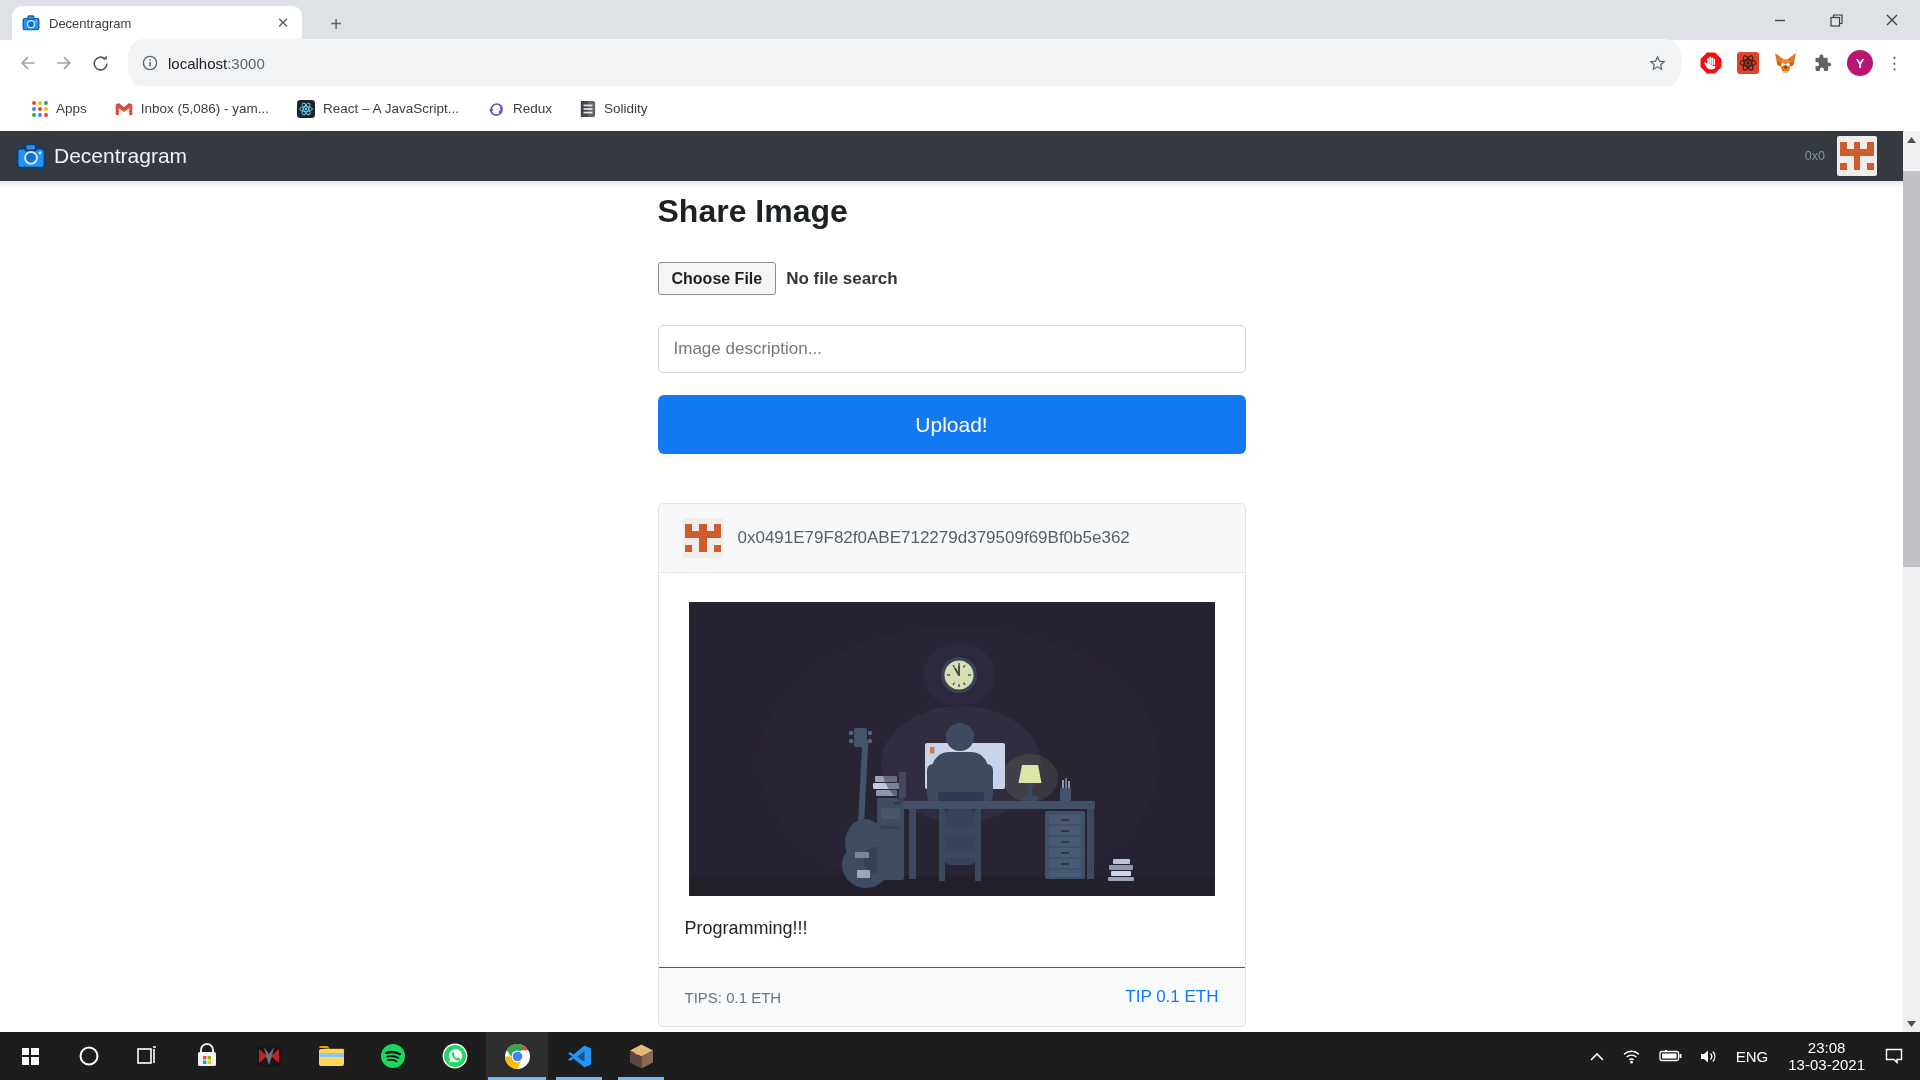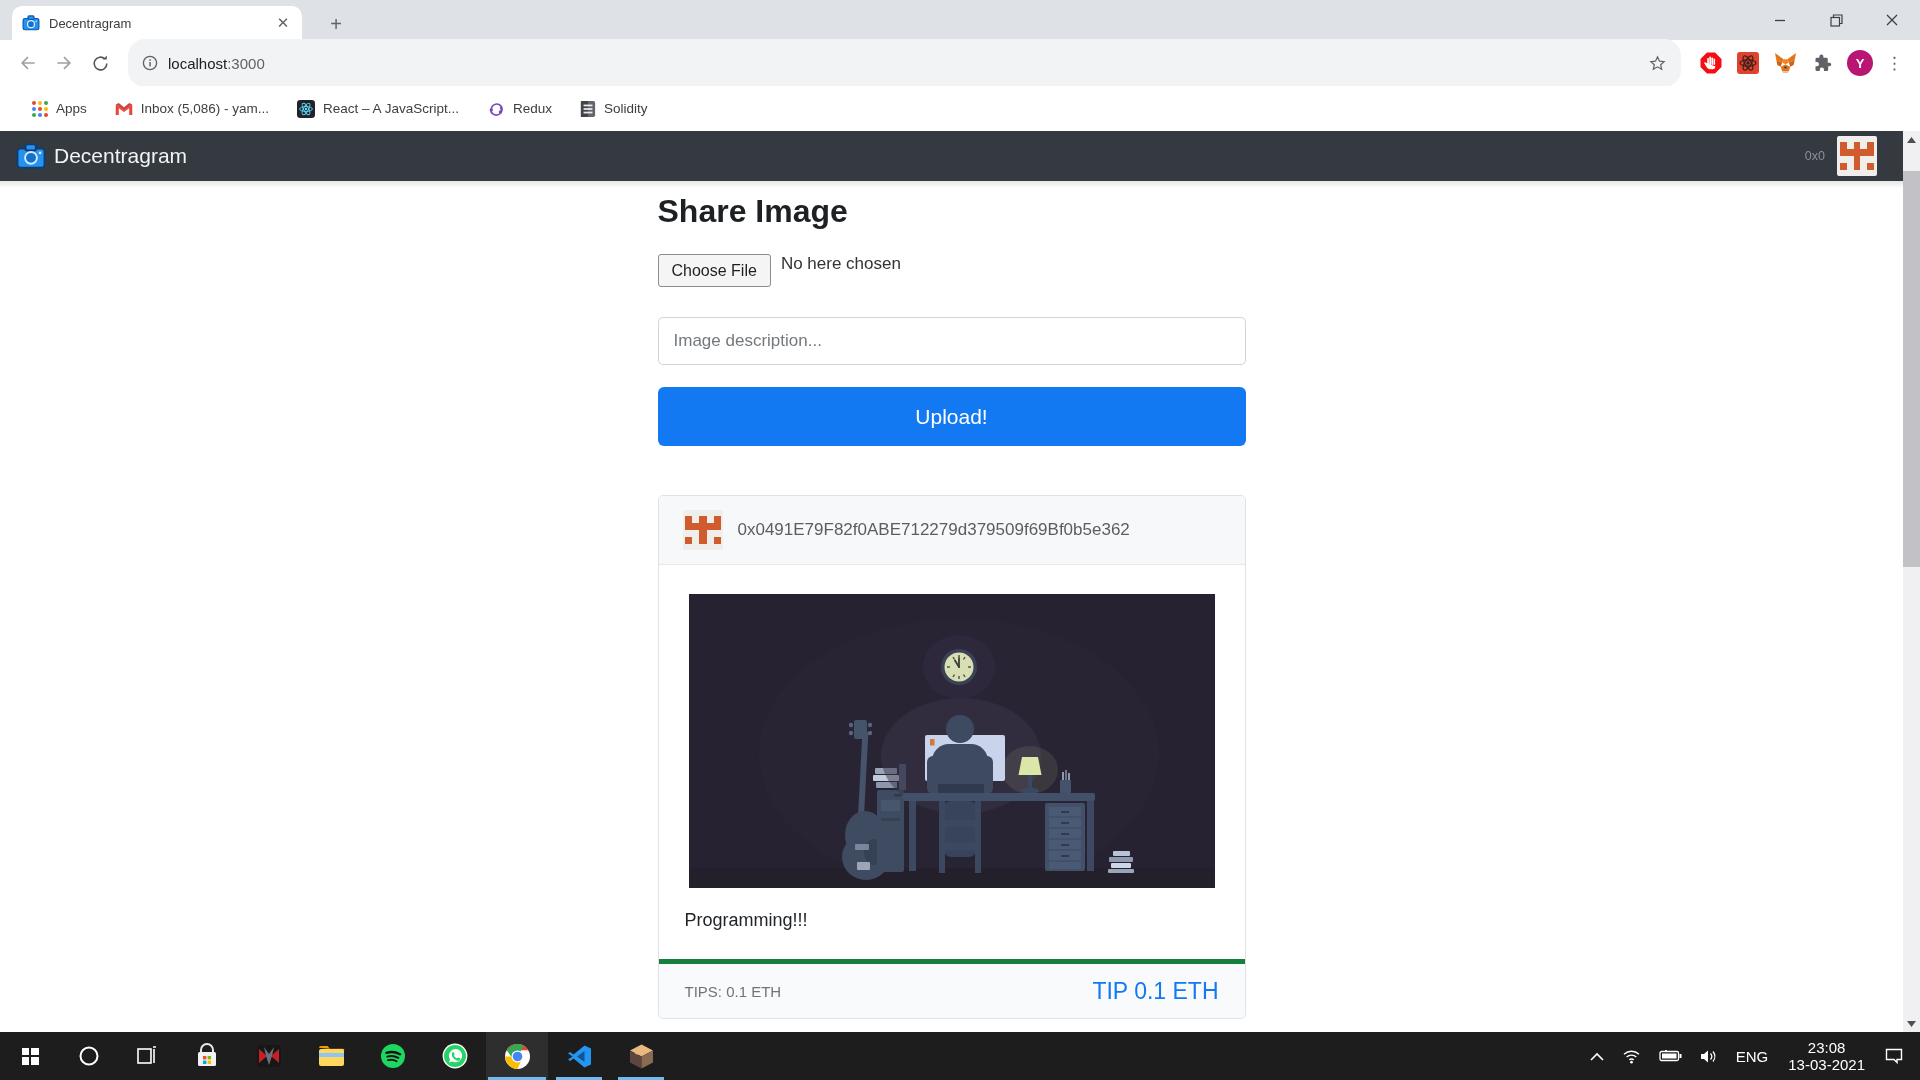--- a/index.html
+++ b/index.html
@@ -39,37 +39,37 @@
   .brand-text { color:#f1f3f5; font-size:21px; }
   .account { margin-left:auto; display:flex; align-items:center; gap:12px; padding-right:10px; }
   .acct-id { color:#8a9199; font-size:12.5px; }
   .identicon { width:40px; height:40px; background:#f0eeea; border-radius:2px; display:flex; align-items:center; justify-content:center; }
 
   
   .content { position:absolute; top:181px; left:0; width:1903px; height:851px; background:#fff; }
   .content::before { content:""; position:absolute; top:0; left:0; right:0; height:7px; background:linear-gradient(#0000001a,transparent); }
   .main { width:588px; margin:0 auto; position:relative; }
   .h-share { margin-top:12px; font-size:32px; font-weight:600; color:#1d2124; }
-  .filerow { margin-top:24px; display:flex; gap:10px; }
+  .filerow { margin-top:32px; display:flex; align-items:center; gap:10px;font-weight:bold; }
   .choose-btn { height:33px; padding:0 13px; background:#f5f5f5; border:1px solid #8d8d8d; border-radius:3px; font-size:16px; color:#1f1f1f; display:flex; align-items:center; }
   .no-file { font-size:17px; color:#333; }
   .desc-input { margin-top:30px; width:588px; height:48px; border:1px solid #ced4da; border-radius:5px; padding:16px 15px; font-size:17px; color:#212529; font-family:"Liberation Sans",sans-serif; }
   .desc-input::placeholder { color:#74797e; }
   .upload-btn { margin-top:22px; width:588px; height:59px; background:#1379f2; border:none; border-radius:6px; color:#fff; font-size:21px; font-family:"Liberation Sans",sans-serif; cursor:pointer; }
 
   
   .card { margin-top:49px; width:588px; border:1px solid #dfe3e7; border-radius:5px; background:#fff; }
   .card-header { height:69px; background:#f7f8f9; border-bottom:1px solid #e7eaec; border-radius:5px 5px 0 0; display:flex; align-items:center; gap:15px; padding:0 24px; }
   .addr { font-size:17px; color:#5b5e61; }
   .card-body { padding:29px 0 0 0; }
   .scene { display:block; margin:0 auto; }
   .caption { padding:22px 26px 28px 26px; font-size:18px; color:#212529; }
-  .card-footer { height:59px; background:#f9fafb; border-top:5px solid #15803d; border-radius:0 0 5px 5px; display:flex; align-items:center; justify-content:space-between; padding:0 26px; }
+  .card-footer { height:59px; background:#f9fafb; border-top:1px solid #15803d; border-radius:0 0 5px 5px; display:flex; align-items:center; justify-content:space-between; padding:0 26px; }
   .tips { font-size:15px; color:#707478; }
-  .tip-link { font-size:23px; color:#1379f2; text-decoration:none; }
+  .tip-link { font-size:17px; color:#1379f2; text-decoration:none; }
 
   
   .scrollbar { position:absolute; top:131px; right:0; width:17px; height:901px; background:#f0f0f2; }
   .sb-arrow { position:absolute; left:0; width:17px; height:17px; display:flex; align-items:center; justify-content:center; }
   .sb-thumb { position:absolute; top:40px; left:0; width:17px; height:396px; background:#c2c2c6; }
 
   
   .taskbar { position:absolute; bottom:0; left:0; width:1920px; height:48px; background:#1d1d1d; display:flex; align-items:stretch; }
   .tb-start { width:60px; display:flex; align-items:center; justify-content:center; }
   .winlogo { width:17px; height:17px; display:grid; grid-template-columns:1fr 1fr; gap:2px; }
@@ -285,21 +285,21 @@
       </span>
     </div>
   </div>
 
   <div class="content">
     <div class="main">
       <h2 class="h-share">Share Image</h2>
 
       <div class="filerow">
         <span class="choose-btn">Choose File</span>
-        <span class="no-file">No here chosen</span>
+        <span class="no-file">No file search</span>
       </div>
 
       <input class="desc-input" type="text" placeholder="Image description..." style="">
 
       <button class="upload-btn">Upload!</button>
 
       
       <div class="card">
         <div class="card-header">
           <span class="identicon">

